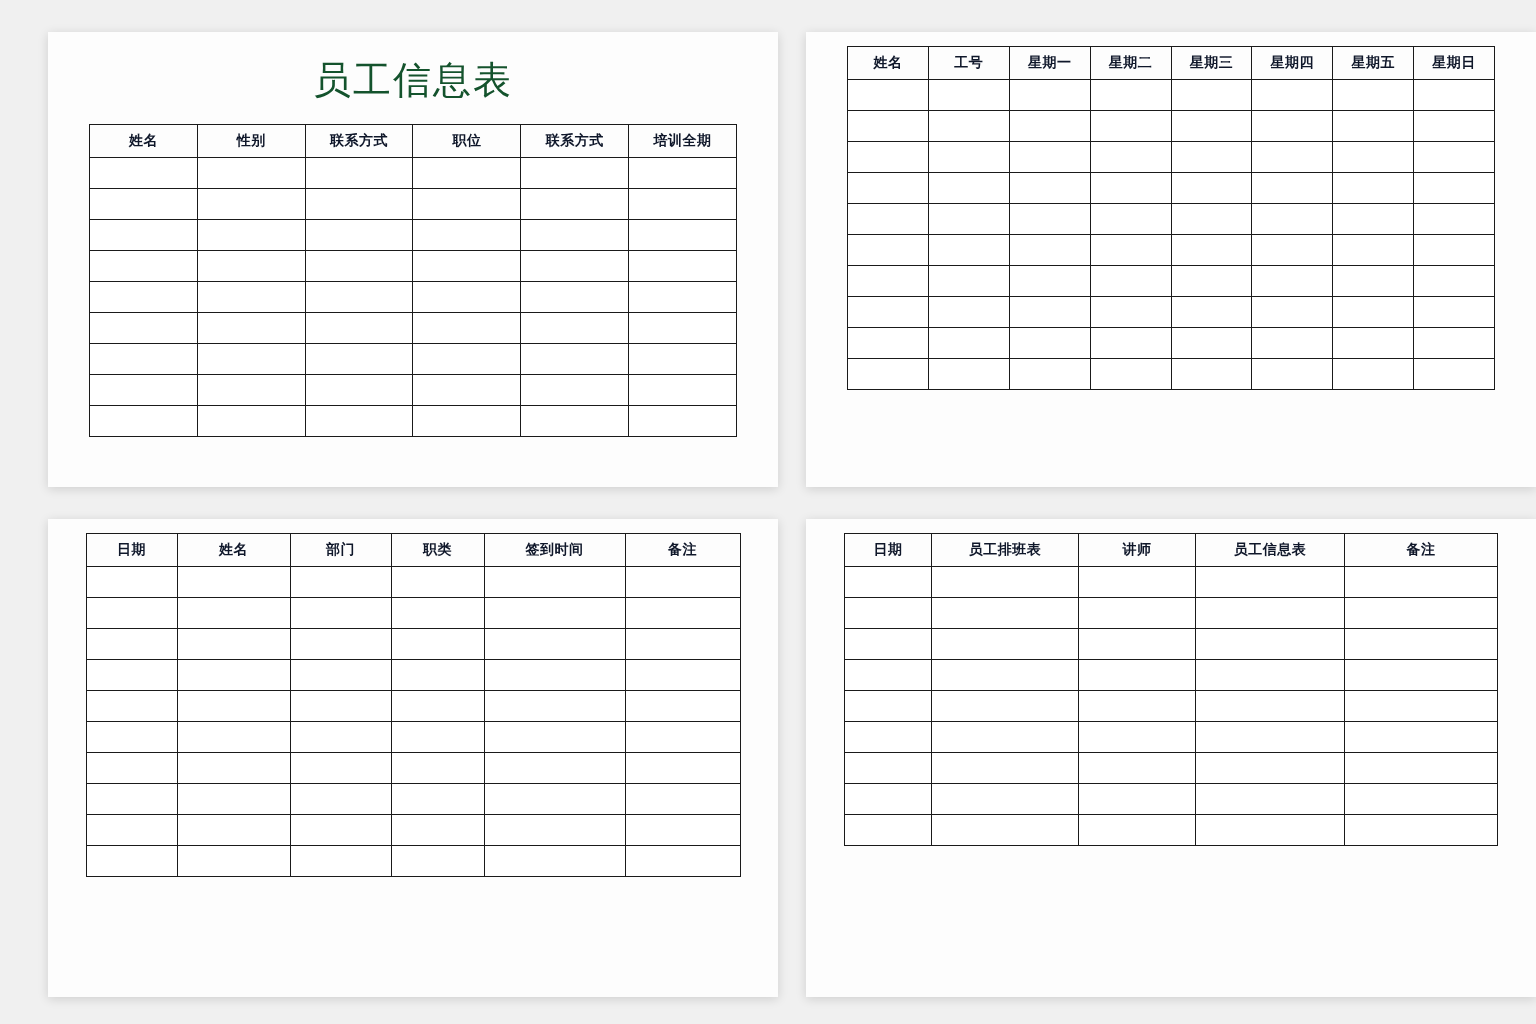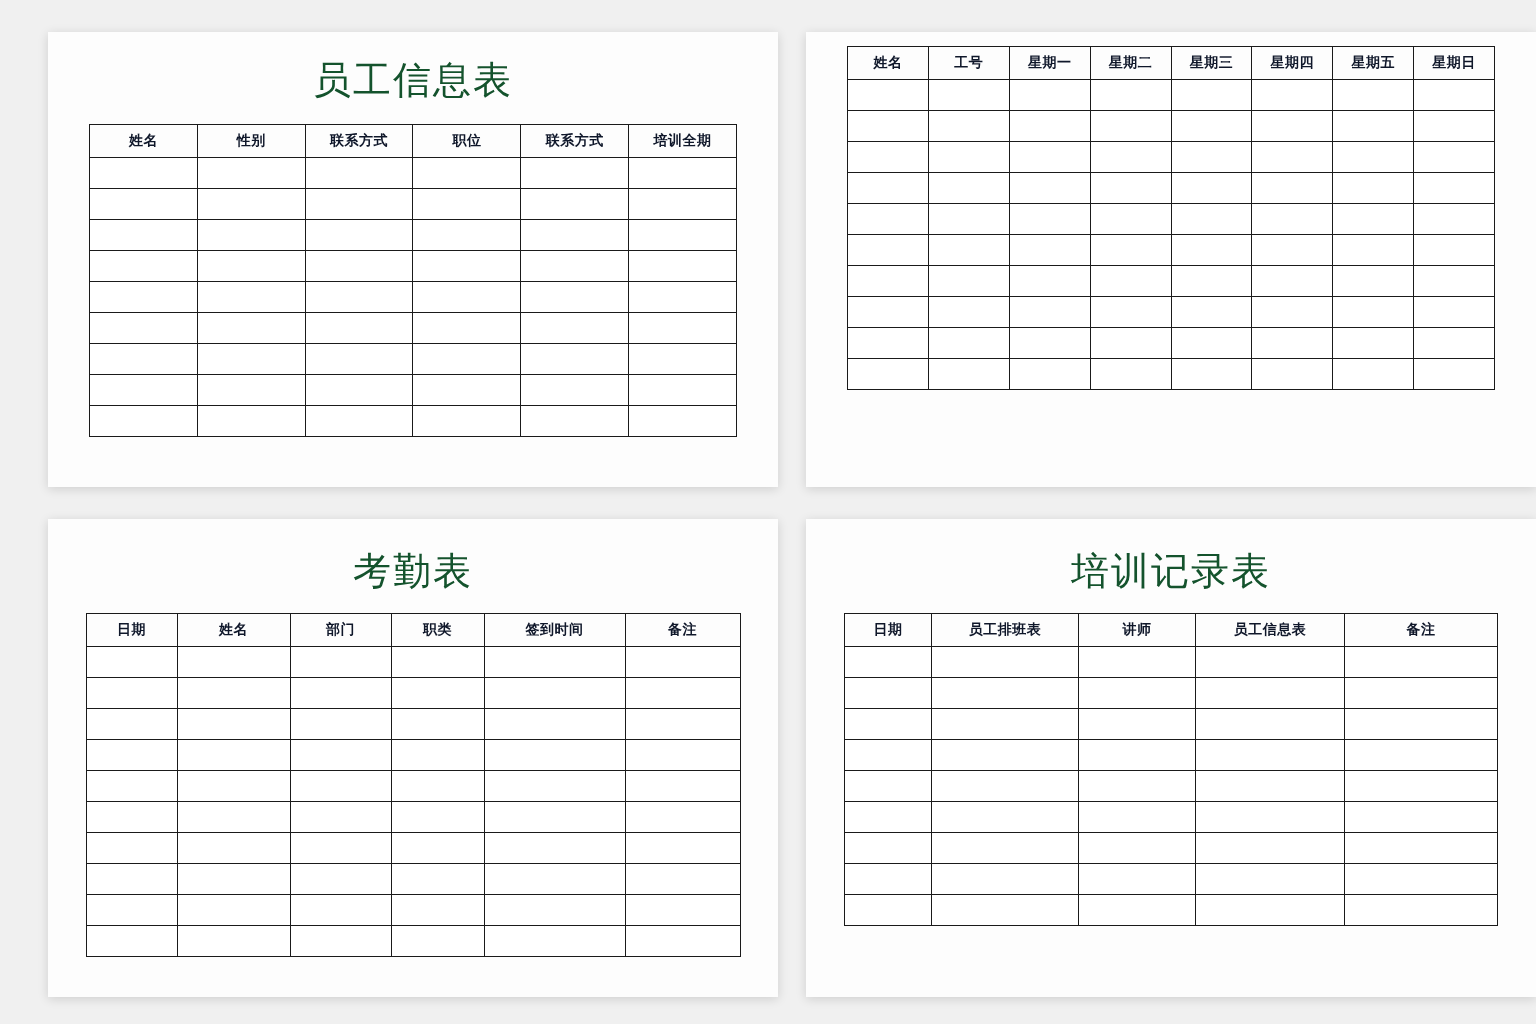--- a/index.html
+++ b/index.html
@@ -285,21 +285,20 @@
             <td></td>
             <td></td>
             <td></td>
             <td></td>
           </tr>
       </tbody>
     </table>
   </div>
 
   <div class="sheet sheet--attendance">
-    <div class="sheet-title">考勤表</div>
     <table class="form-table">
       <thead>
         <tr>
           <th style="width:90px">日期</th>
           <th style="width:112px">姓名</th>
           <th style="width:100px">部门</th>
           <th style="width:92px">职类</th>
           <th style="width:140px">签到时间</th>
           <th style="width:114px">备注</th>
         </tr>
@@ -383,21 +382,20 @@
             <td></td>
             <td></td>
             <td></td>
             <td></td>
           </tr>
       </tbody>
     </table>
   </div>
 
   <div class="sheet sheet--training">
-    <div class="sheet-title">培训记录表</div>
     <table class="form-table">
       <thead>
         <tr>
           <th style="width:86px">日期</th>
           <th style="width:146px">员工排班表</th>
           <th style="width:116px">讲师</th>
           <th style="width:148px">员工信息表</th>
           <th style="width:152px">备注</th>
         </tr>
       </thead>

